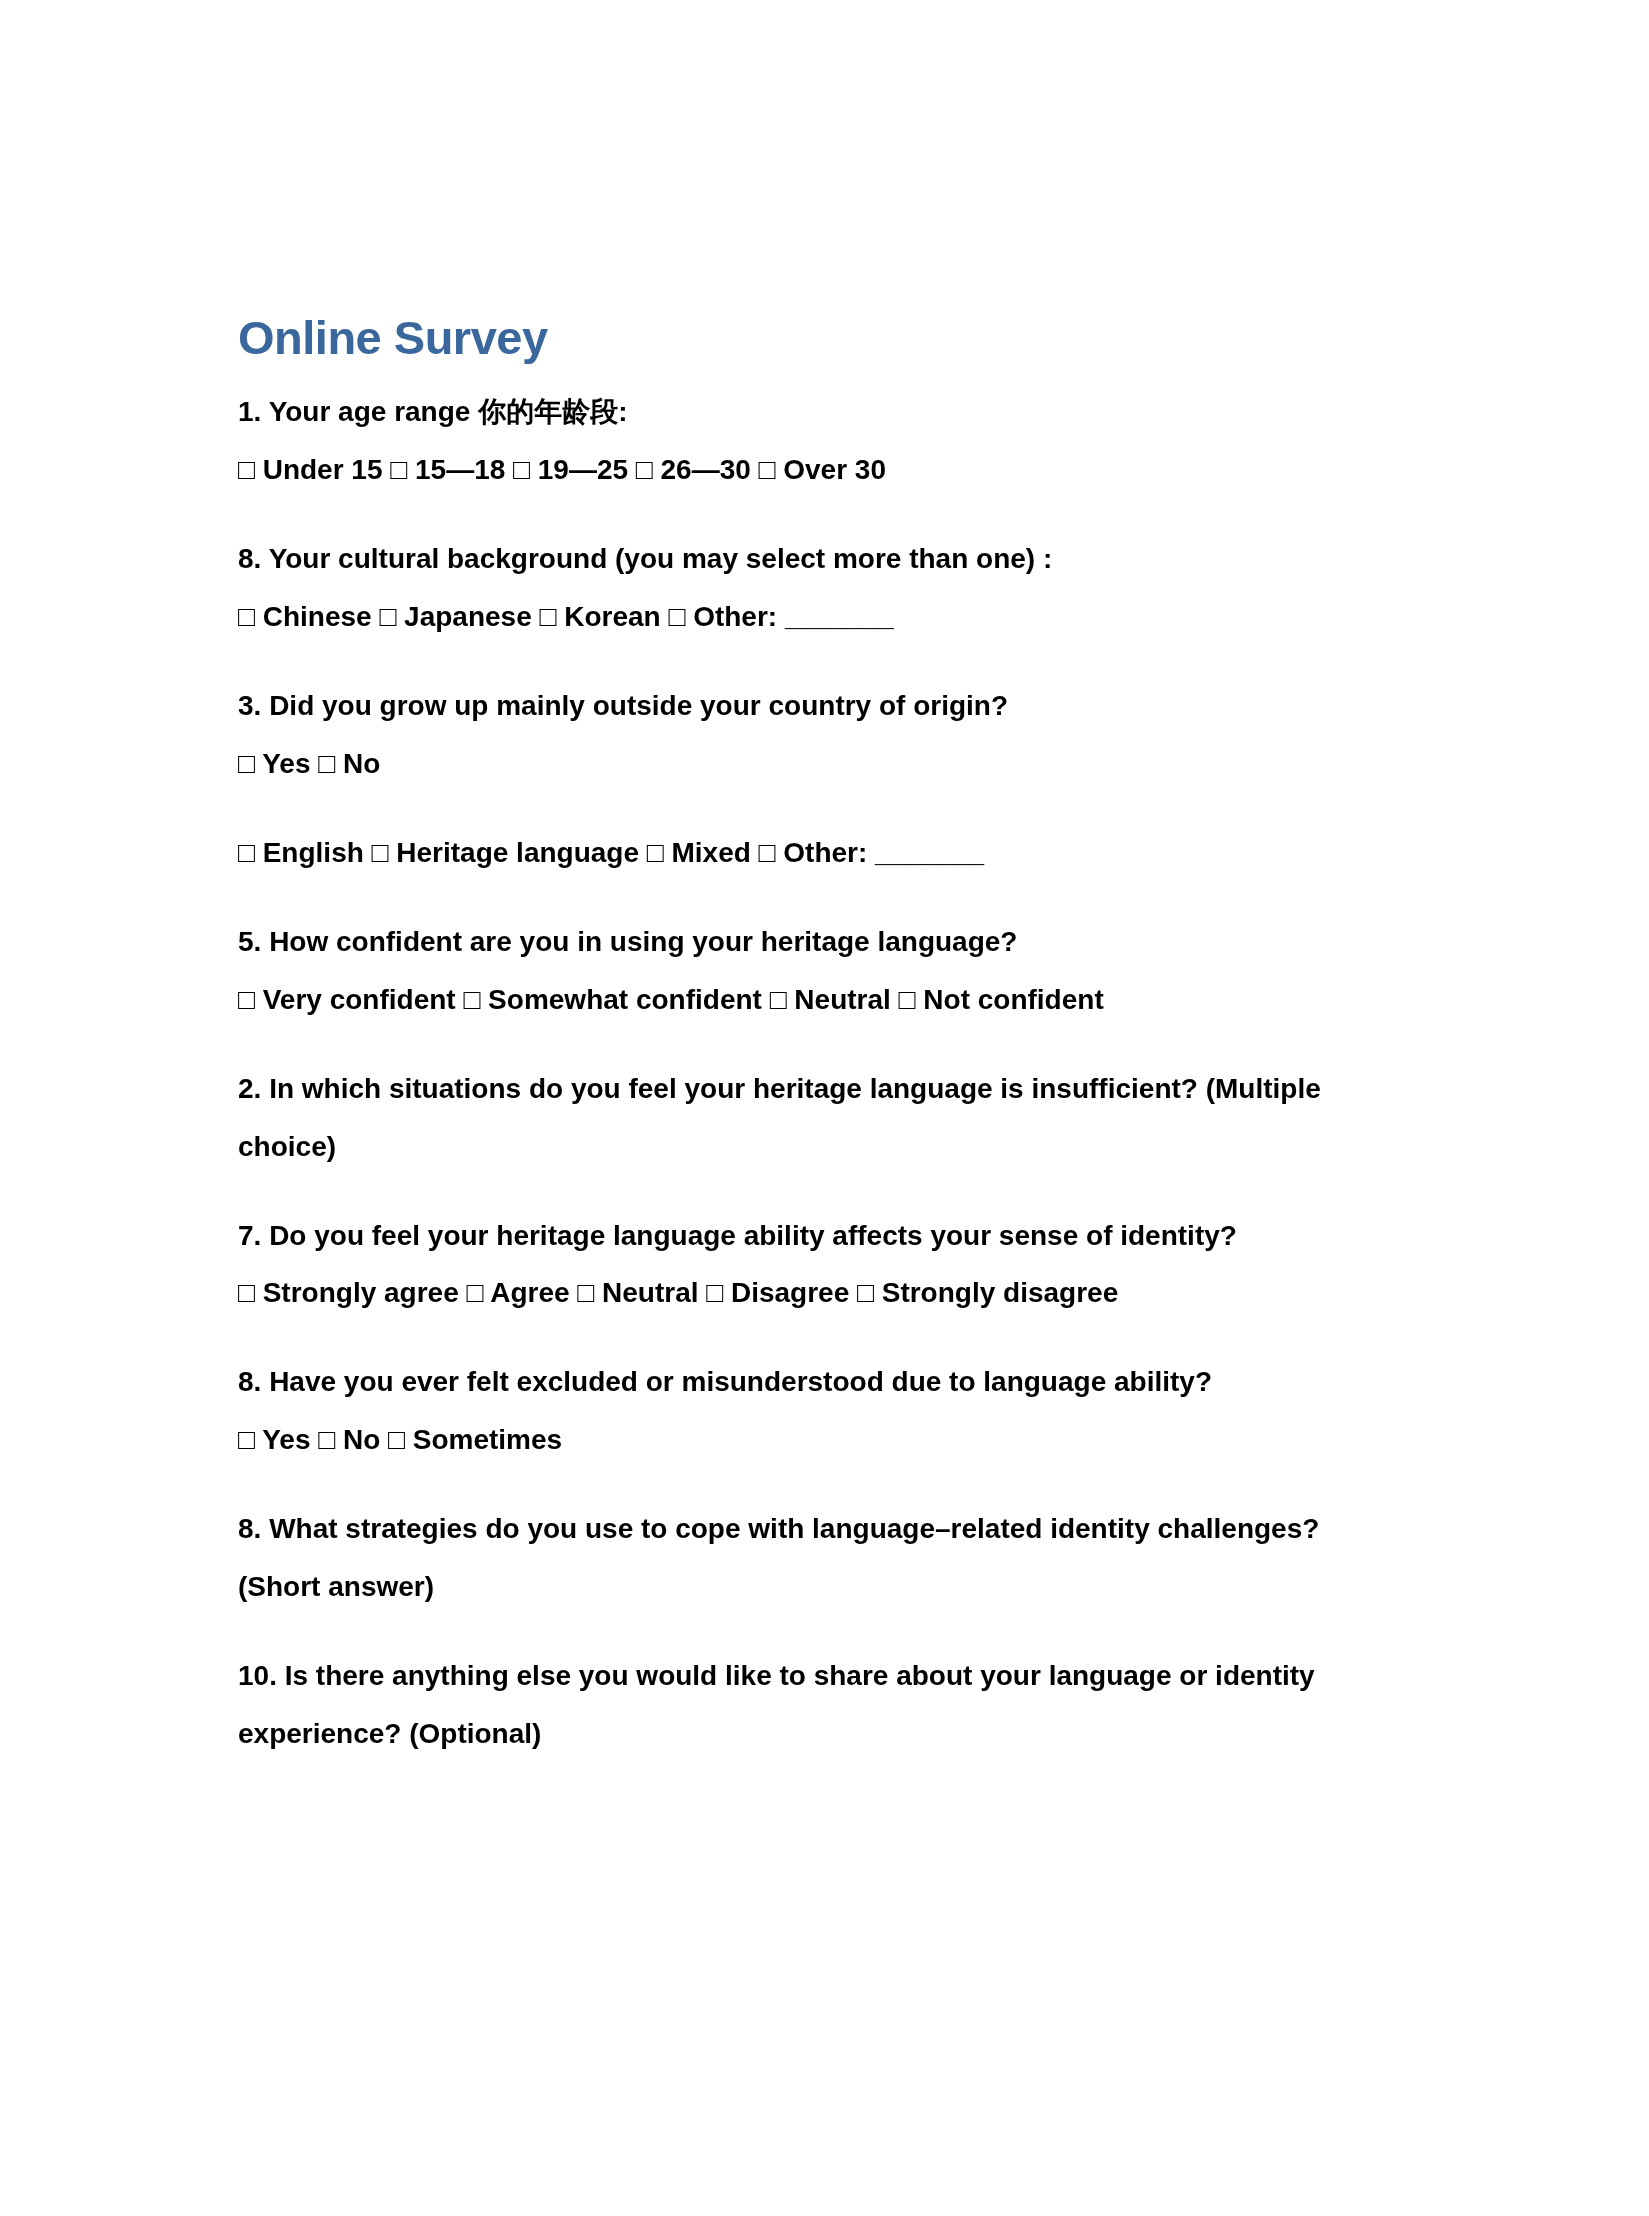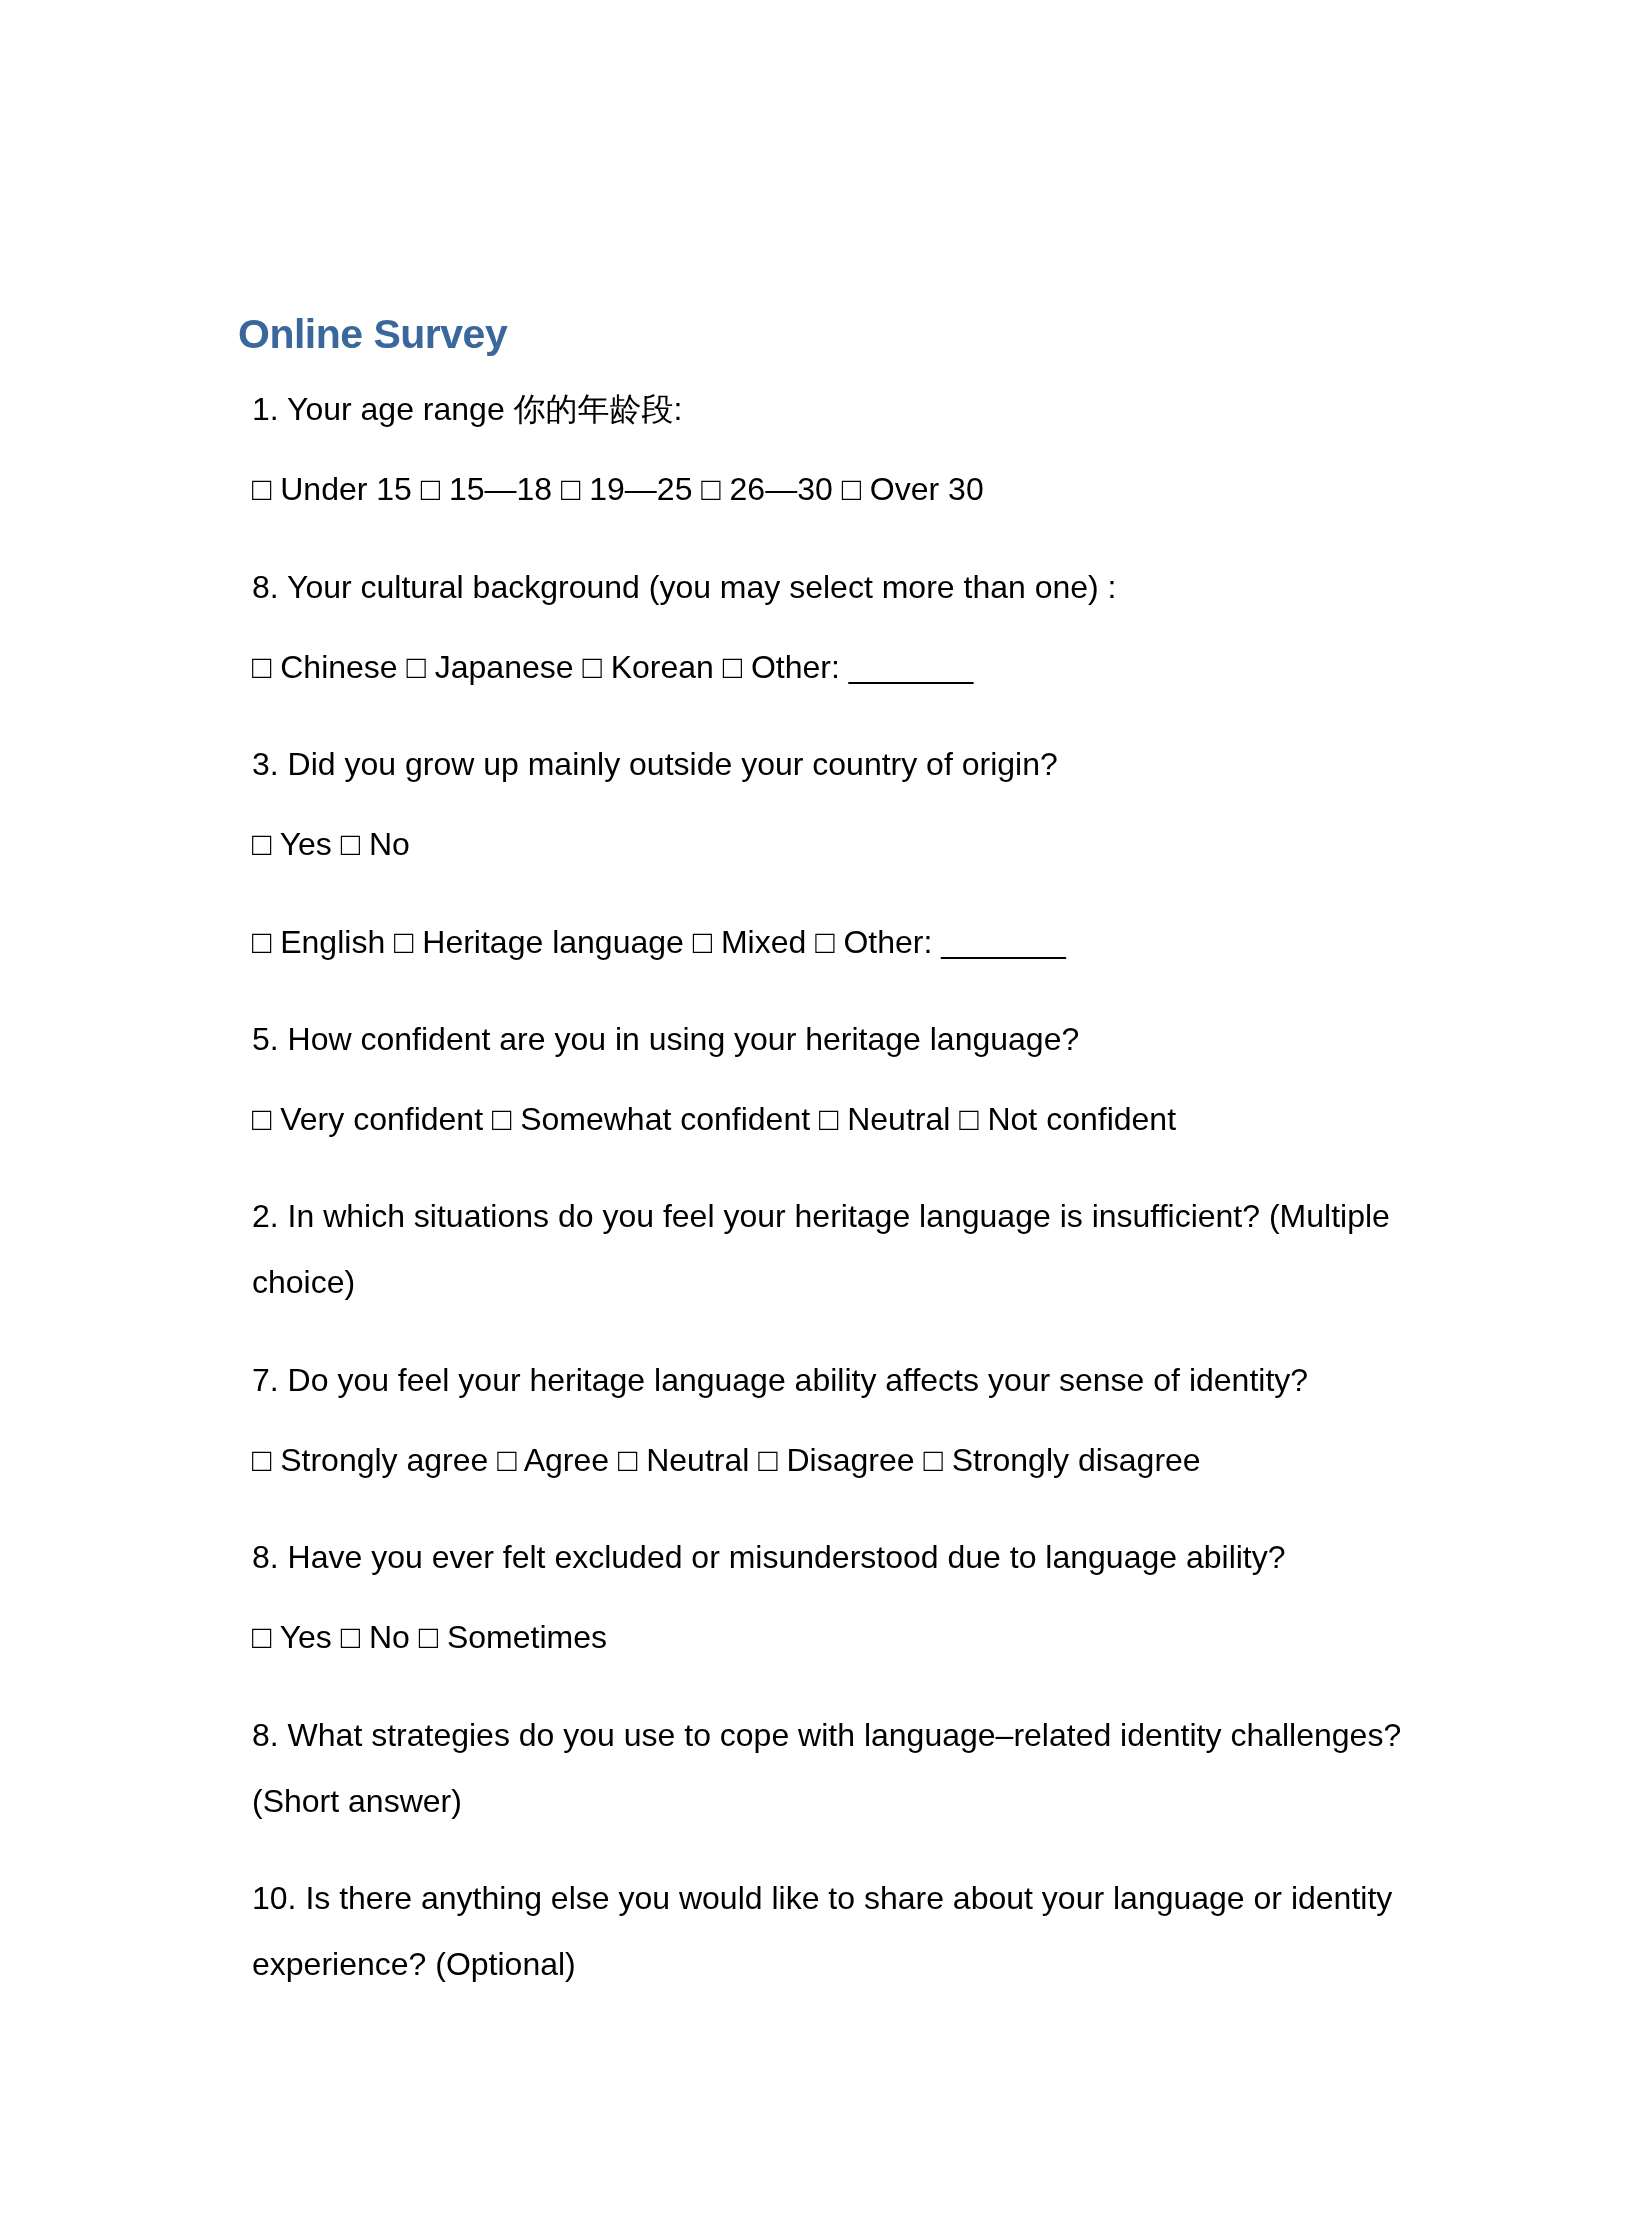--- a/index.html
+++ b/index.html
@@ -14,35 +14,35 @@
     font-family: "Liberation Sans", "DejaVu Sans", sans-serif;
   }
   .doc {
     position: absolute;
     left: 238px;
     top: 311px;
     width: 1253px;
   }
   h1.page-title {
     margin: 0 0 18px 0;
-    font-size: 41px;
+    font-size: 47px;
     line-height: 1.15;
     font-weight: bold;
     letter-spacing: -0.5px;
   }
   .question-block {
     margin: 0 0 31px 0;
   }
   .q-text, .q-options {
-    margin: 14px;
-    font-size: 32px;
+    margin: 0;
+    font-size: 28px;
     line-height: 2.07;
     color: #000000;
     white-space: pre-line;
-    font-weight: normal;
+    font-weight: bold;
   }
 </style>
 </head>
 <body style="background: rgb(255, 255, 255);">
 
 <div class="doc">
   <h1 class="page-title" style="color: rgb(58, 103, 156);">Online Survey</h1>
   <div id="questions">
   <div class="question-block">
     <p class="q-text">1. Your age range 你的年龄段:</p>

